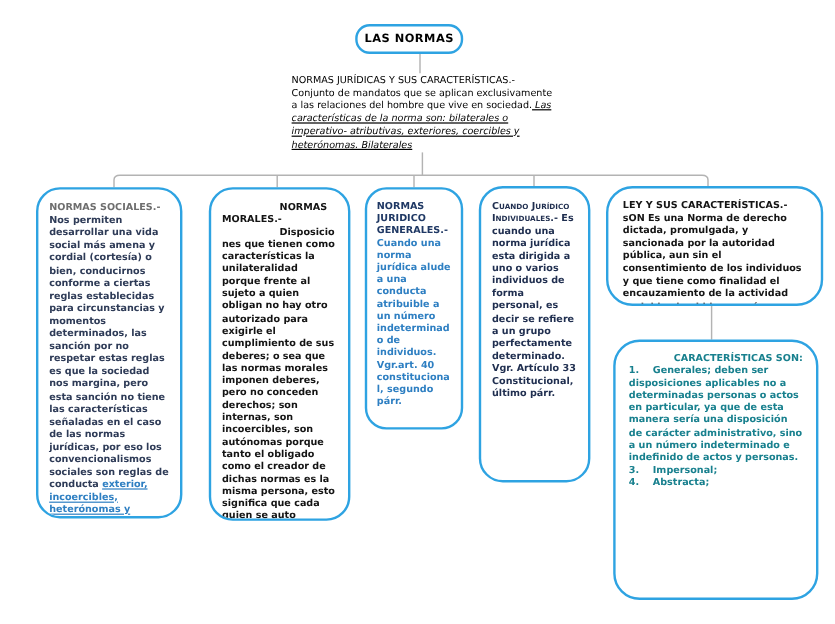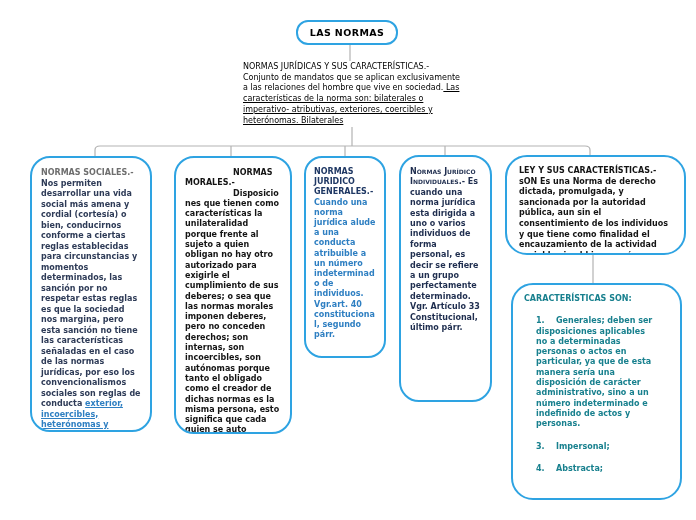--- a/index.html
+++ b/index.html
@@ -14,39 +14,39 @@
   svg.connectors path{fill:none;stroke:#b3b3b3;stroke-width:1.2;}
 
   .node{
     position:absolute;
     box-sizing:border-box;
     background:#ffffff;
     border:2px solid #2ea3e2;
     z-index:1;
   }
   .title-node{
-    left:296px;top:20px;width:102px;height:25px;
+    left:296px;top:20px;width:90px;height:25px;
     border-radius:12px;
     display:flex;align-items:center;justify-content:center;
     font-size:9.5px;font-weight:bold;color:#000000;letter-spacing:.4px;
   }
   .intro{
     position:absolute;left:243px;top:62px;width:224px;
     font-size:8px;line-height:10.7px;color:#000000;z-index:1;
   }
-  .intro .u{text-decoration:underline;}
+  .intro .u{text-decoration:underline;font-style:italic;}
 
   .box{
     border-radius:20px;
     padding:10px 9px;
     font-size:8px;font-weight:bold;line-height:10.6px;
     overflow:hidden;
     overflow-wrap:break-word;
   }
-  .box .hd{display:inline;}
+  .box .hd{display:inline;text-align:right;}
   .box .bd{display:inline;text-align:right;}
 
   .b-sociales{left:30px;top:156px;width:122px;height:276px;line-height:10.5px;}
   .b-sociales .hd{color:#6e6e6e;}
   .b-sociales .bd{color:#2e3b57;}
   .b-sociales .link{color:#2e7fc2;text-decoration:underline;cursor:pointer;}
   .b-sociales .sfx{color:#2e3b57;}
 
   .b-morales{left:174px;top:156px;width:118px;height:278px;line-height:10.3px;}
   .b-morales .hd,.b-morales .bd{color:#141414;padding-left:48px;}
@@ -57,21 +57,21 @@
 
   .b-individuales{left:399px;top:155px;width:93px;height:247px;line-height:10.4px;padding:10px 9px;}
   .b-individuales .hd{color:#1f2e4f;font-variant:small-caps;}
   .b-individuales .bd{color:#1f2e4f;}
 
   .b-ley{left:505px;top:155px;width:181px;height:100px;line-height:10.6px;padding:9px 12px;border-radius:22px;}
   .b-ley .hd,.b-ley .bd{color:#141414;}
 
   .b-caract{left:511px;top:283px;width:171px;height:217px;line-height:10.3px;padding:9px 11px;border-radius:22px;color:#18808e;}
   .b-caract .hd{display:block;color:#18808e;}
-  .b-caract .item{margin:12px;color:#18808e;}
+  .b-caract .item{margin:0;color:#18808e;}
   .b-caract .num{display:inline-block;width:20px;}
 </style>
 </head>
 <body>
 
 <div class="canvas">
 
   <svg class="connectors" width="696" height="520" aria-hidden="true">
     <path d="M350,45 L350,61"></path>
     <path d="M352,127 L352,146"></path>
@@ -96,21 +96,21 @@
 
   <div class="node box b-morales">
     <span class="hd">NORMAS MORALES.-</span><span class="bd"> Disposiciones que tienen como características la unilateralidad porque frente al sujeto a quien obligan no hay otro autorizado para exigirle el cumplimiento de sus deberes; o sea que las normas morales imponen deberes, pero no conceden derechos; son internas, son incoercibles, son autónomas porque tanto el obligado como el  creador de dichas normas es la misma persona, esto significa que cada quien se  auto legisla.</span>
   </div>
 
   <div class="node box b-generales">
     <span class="hd">NORMAS JURIDICO GENERALES.-</span><span class="bd"> Cuando una norma jurídica alude  a una conducta atribuible a un número indeterminado de individuos. Vgr.art. 40 constitucional, segundo párr.</span>
   </div>
 
   <div class="node box b-individuales">
-    <span class="hd">Normas Jurídico Individuales.-</span><span class="bd"> Es cuando una norma jurídica  esta dirigida a uno o varios individuos de forma personal, es decir se refiere a un grupo perfectamente determinado. Vgr. Artículo 33 Constitucional, último párr.</span>
+    <span class="hd">Cuando Jurídico Individuales.-</span><span class="bd"> Es cuando una norma jurídica  esta dirigida a uno o varios individuos de forma personal, es decir se refiere a un grupo perfectamente determinado. Vgr. Artículo 33 Constitucional, último párr.</span>
   </div>
 
   <div class="node box b-ley">
     <span class="hd">LEY Y SUS CARACTERÍSTICAS.- sON</span><span class="bd"> Es una  Norma de derecho dictada, promulgada, y sancionada por la autoridad pública, aun sin el consentimiento  de los individuos y que tiene como finalidad el encauzamiento de la actividad social hacia el bien común.</span>
   </div>
 
   <div class="node box b-caract">
     <span class="hd">CARACTERÍSTICAS SON:</span>
     <p class="item"><span class="num">1.</span><span>Generales; deben ser disposiciones aplicables no a determinadas personas o actos en particular, ya que de esta manera sería una disposición de carácter administrativo, sino a un número indeterminado e indefinido de actos y personas.</span></p>
     <p class="item"><span class="num">3.</span><span>Impersonal;</span></p>

